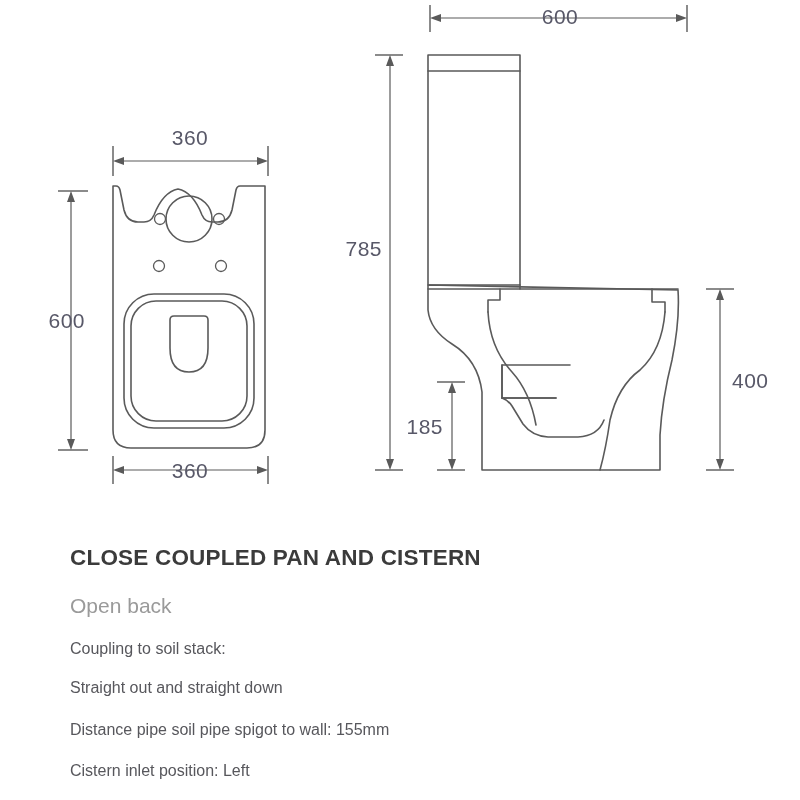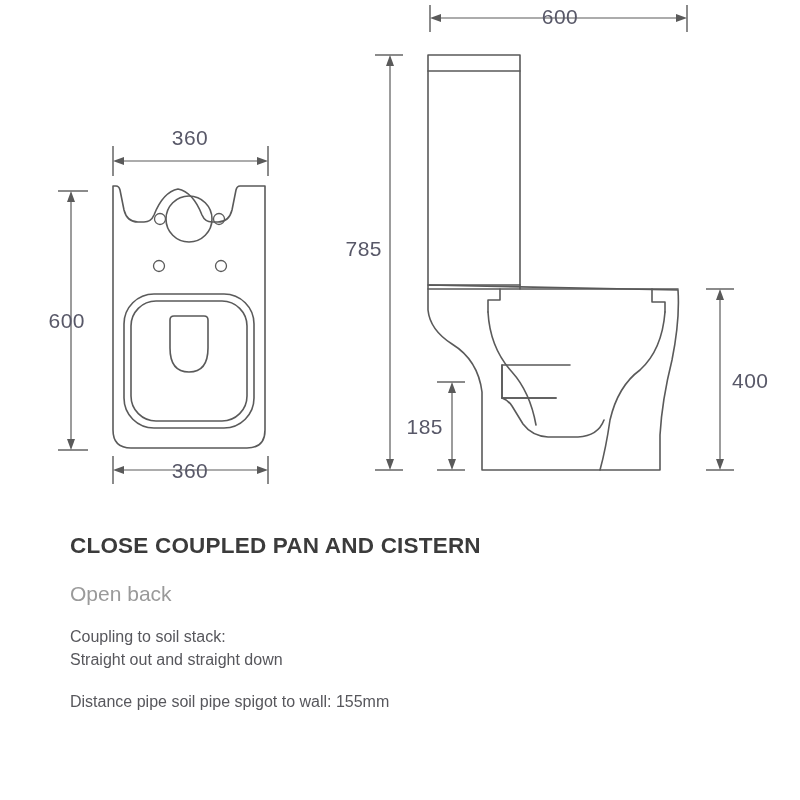--- a/index.html
+++ b/index.html
@@ -71,41 +71,41 @@
     top: 528px;
     width: 700px;
   }
   .spec-title {
     font-family: "Liberation Sans", sans-serif;
     font-size: 22.5px;
     font-weight: bold;
     color: #3b3b3b;
     letter-spacing: 0.2px;
     line-height: 1.2;
-    margin: 4px 0 4px 0;
+    margin: 16px 0 4px 0;
     white-space: nowrap;
   }
   .spec-subtitle {
     font-family: "Liberation Sans", sans-serif;
     font-size: 21px;
     font-weight: normal;
     color: #9a9a9a;
     line-height: 1.25;
     margin: 22px 0 0 0;
   }
   .spec-para {
     font-family: "Liberation Sans", sans-serif;
     font-size: 16px;
     font-weight: normal;
     color: #57575c;
     line-height: 1.45;
     margin: 18px 0 0 0;
   }
   .spec-para.tight {
-    margin-top: 0;
+    margin-top: 16px;
   }
 </style>
 </head>
 <body>
 
 <div id="drawing-root">
 
   <svg class="diagram" viewBox="0 0 800 800">
 
     <g>
@@ -272,16 +272,17 @@
     <h1 class="spec-title">CLOSE COUPLED PAN AND CISTERN</h1>
 
     <p class="spec-subtitle">Open back</p>
 
     <p class="spec-para">Coupling to soil stack:</p>
 
     <p class="spec-para tight">Straight out and straight down</p>
 
     <p class="spec-para">Distance pipe soil pipe spigot to wall: 155mm</p>
 
+    <p class="spec-para">Cistern inlet position: Left</p>
 
   </div>
 
 </div>
 
 </body></html>

